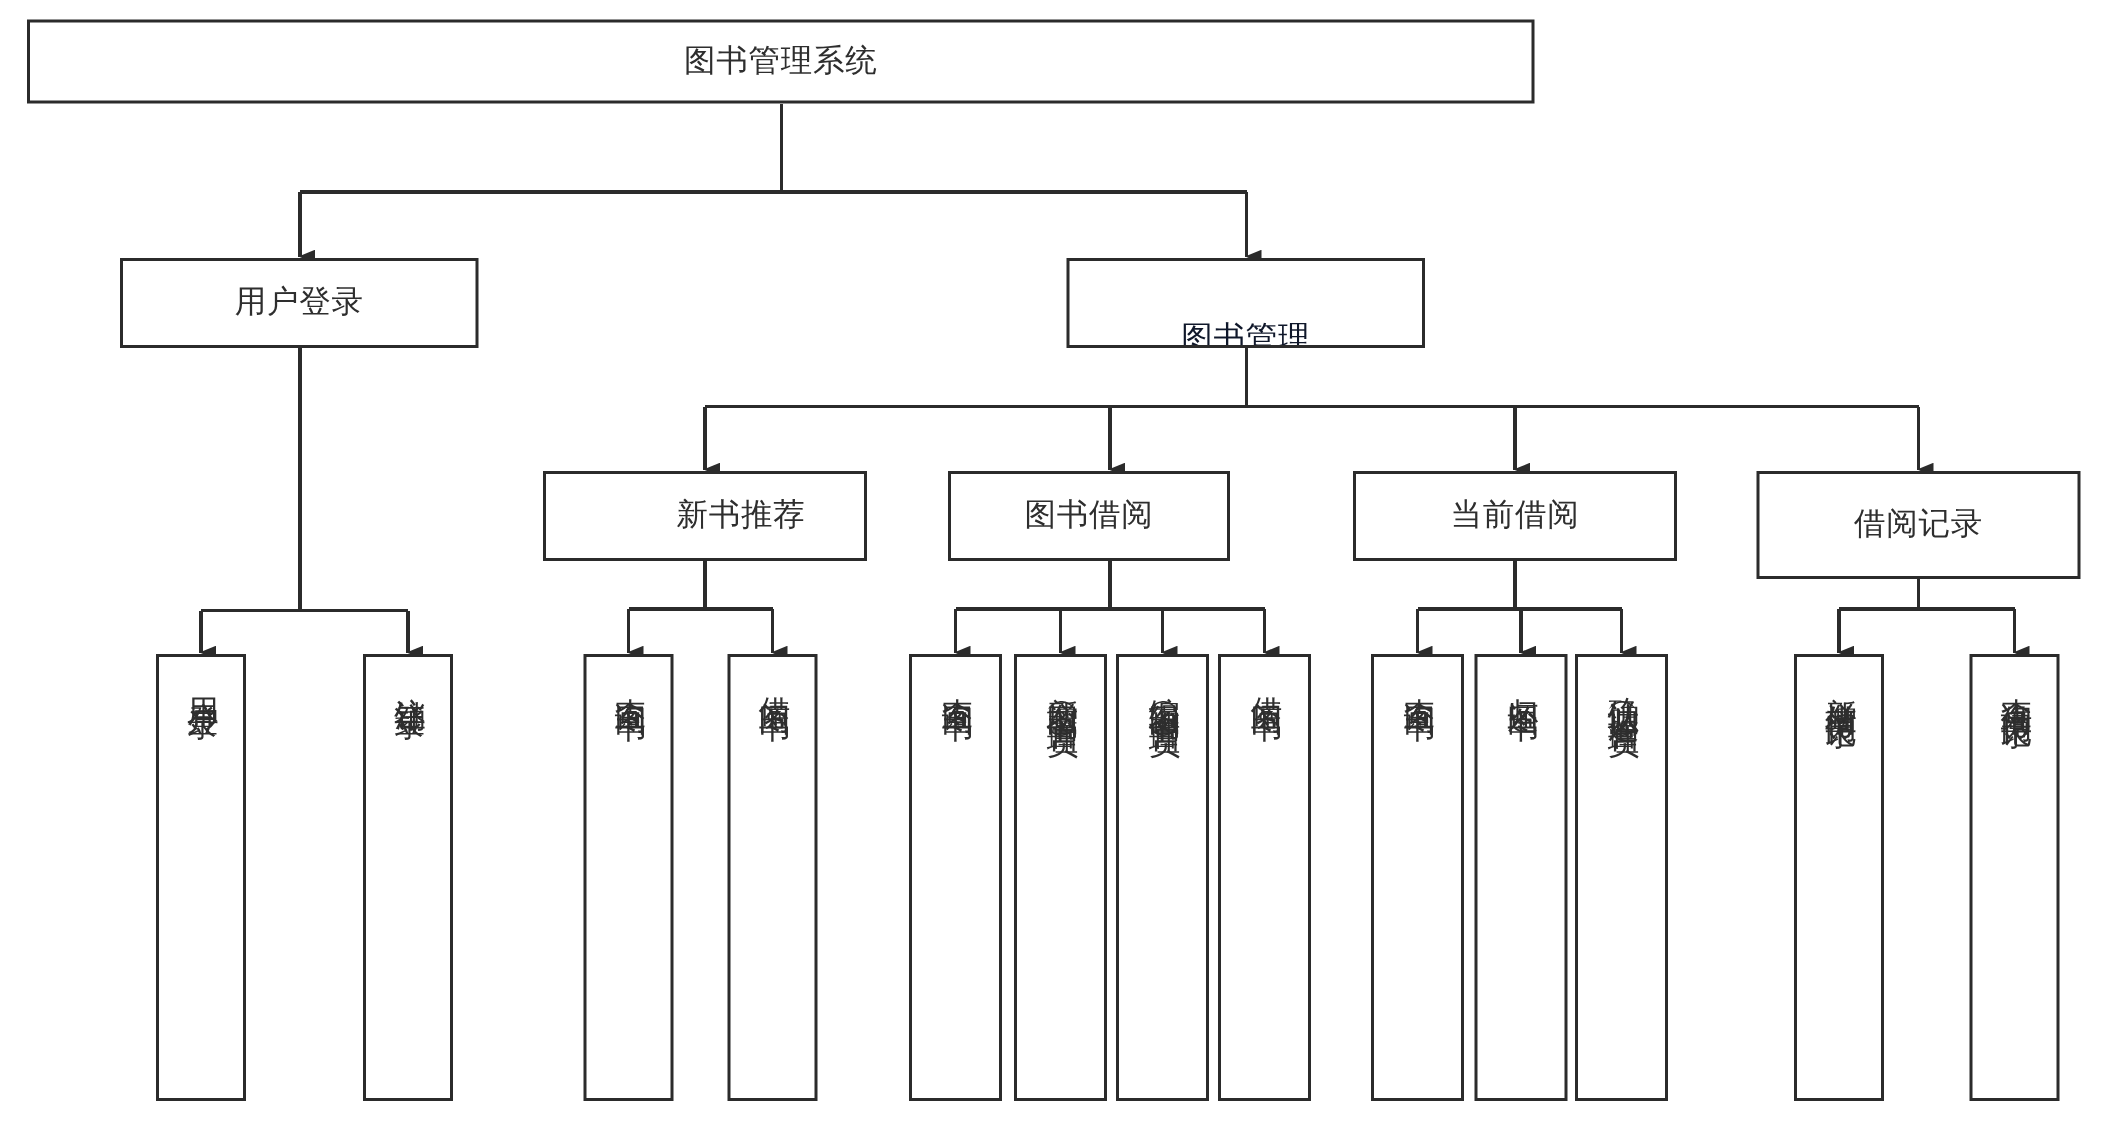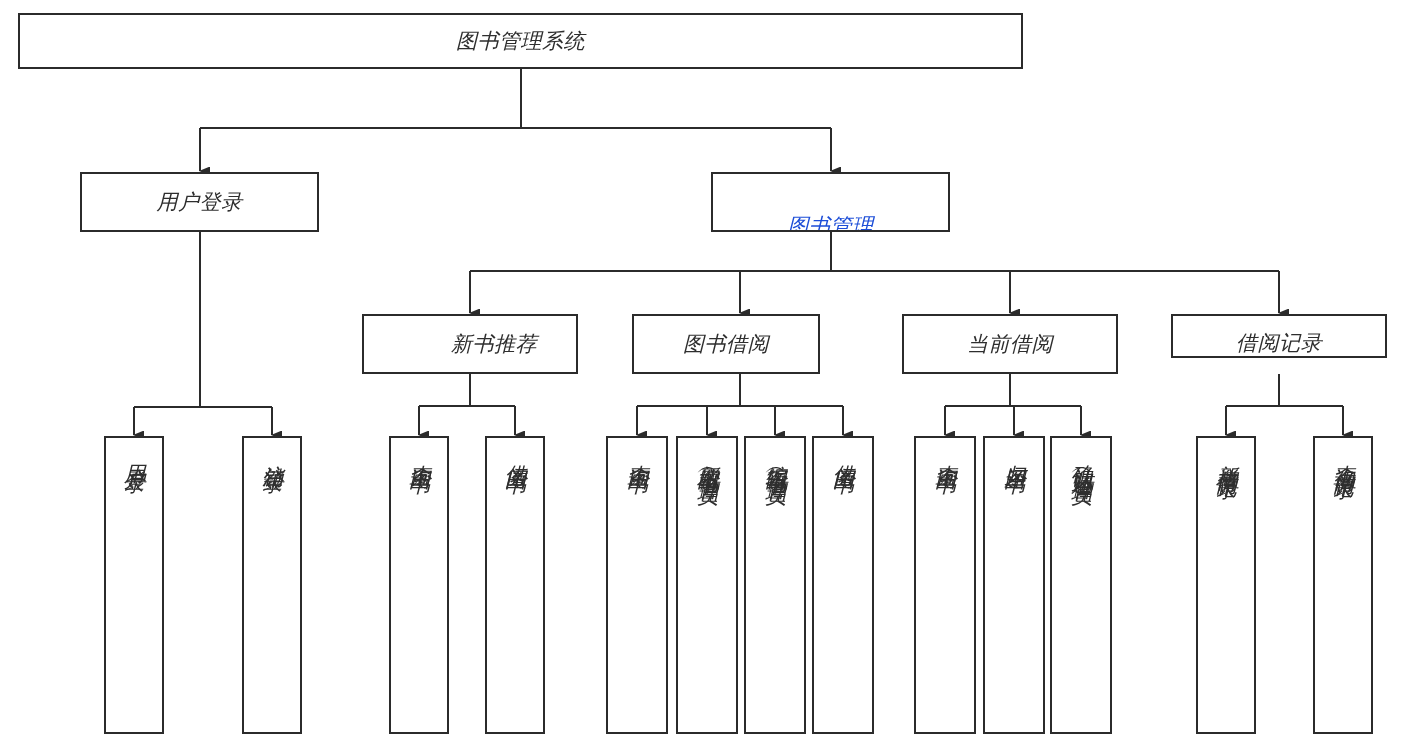--- a/index.html
+++ b/index.html
@@ -27,21 +27,20 @@
   }
   .node-box {
     position: absolute;
     box-sizing: border-box;
     background: #ffffff;
     border: 2px solid #000000;
     display: flex;
     align-items: center;
     justify-content: center;
     overflow: hidden;
-    font-style: italic;
   }
   .node-label {
     color: #2e2e2e;
     font-size: 21px;
     line-height: 1.18;
     letter-spacing: 0.5px;
     text-align: center;
     white-space: nowrap;
   }
   .node-box.vertical .node-label {
@@ -113,32 +112,32 @@
   </svg>
 
   <div id="node-layer">
       <div class="node-box" style="left: 18px; top: 13px; width: 1005px; height: 56px; border-color: rgb(43, 43, 43);">
         <div class="node-label" style="color: rgb(46, 46, 46);">图书管理系统</div>
       </div>
       <div class="node-box" style="left: 80px; top: 172px; width: 239px; height: 60px; border-color: rgb(43, 43, 43);">
         <div class="node-label" style="color: rgb(46, 46, 46);">用户登录</div>
       </div>
       <div class="node-box" style="left: 711px; top: 172px; width: 239px; height: 60px; border-color: rgb(43, 43, 43);">
-        <div class="node-label" style="color: #1d4ed8; margin-top: 48px;">图书管理</div>
+        <div class="node-label" style="color: #0f172a; margin-top: 48px;">图书管理</div>
       </div>
       <div class="node-box" style="left: 362px; top: 314px; width: 216px; height: 60px; border-color: rgb(43, 43, 43);">
         <div class="node-label" style="color: rgb(46, 46, 46); margin-left: 48px;">新书推荐</div>
       </div>
       <div class="node-box" style="left: 632px; top: 314px; width: 188px; height: 60px; border-color: rgb(43, 43, 43);">
         <div class="node-label" style="color: rgb(46, 46, 46);">图书借阅</div>
       </div>
       <div class="node-box" style="left: 902px; top: 314px; width: 216px; height: 60px; border-color: rgb(43, 43, 43);">
         <div class="node-label" style="color: rgb(46, 46, 46);">当前借阅</div>
       </div>
-      <div class="node-box" style="left: 1171px; top: 314px; width: 216px; height: 44px; border-color: rgb(43, 43, 43); align-items: flex-end;">
+      <div class="node-box" style="left: 1171px; top: 314px; width: 216px; height: 72px; border-color: rgb(43, 43, 43);">
         <div class="node-label" style="color: rgb(46, 46, 46);">借阅记录</div>
       </div>
       <div class="node-box vertical" style="left: 104px; top: 436px; width: 60px; height: 298px; border-color: rgb(43, 43, 43);">
         <div class="node-label" style="color: rgb(46, 46, 46);">用户登录</div>
       </div>
       <div class="node-box vertical" style="left: 242px; top: 436px; width: 60px; height: 298px; border-color: rgb(43, 43, 43);">
         <div class="node-label" style="color: rgb(46, 46, 46);">注销登录</div>
       </div>
       <div class="node-box vertical" style="left: 389px; top: 436px; width: 60px; height: 298px; border-color: rgb(43, 43, 43);">
         <div class="node-label" style="color: rgb(46, 46, 46);">查询图书</div>

